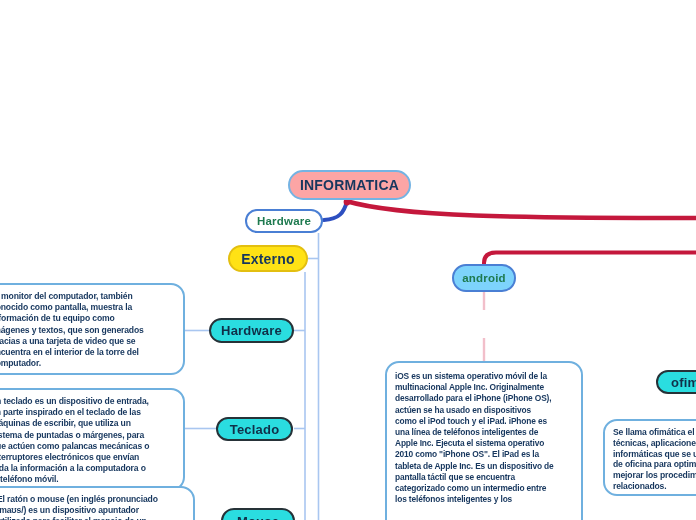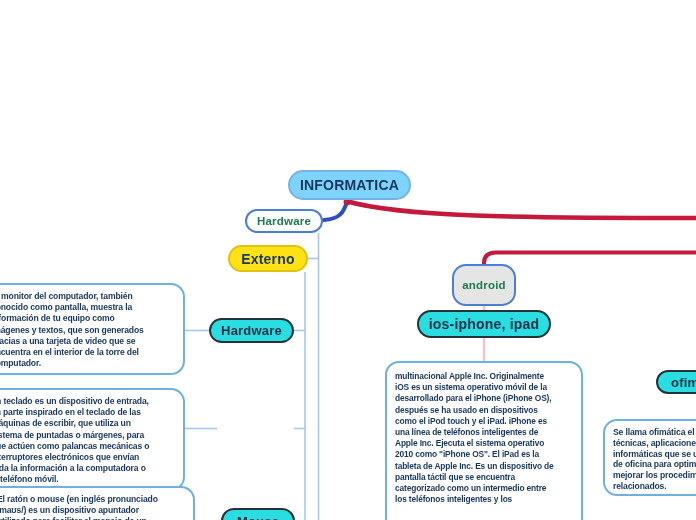--- a/index.html
+++ b/index.html
@@ -6,27 +6,27 @@
   #canvas{
     position:relative;width:696px;height:520px;overflow:hidden;background:#ffffff;
     font-family:"Liberation Sans","DejaVu Sans",sans-serif;
   }
   #wires{position:absolute;left:0;top:0;width:696px;height:520px;}
   .pill{
     position:absolute;display:flex;align-items:center;justify-content:center;
     font-weight:bold;box-sizing:border-box;border-radius:14px;letter-spacing:.2px;
     white-space:nowrap;
   }
-  .n-root    {left:288px;top:170px;width:123px;height:30px;background:#7dd3fc;border:2px solid #74b3e3;color:#17375e;font-size:14px;border-radius:16px;}
+  .n-root    {left:288px;top:170px;width:123px;height:30px;background:#fca5a5;border:2px solid #74b3e3;color:#17375e;font-size:14px;border-radius:16px;}
   .n-hardware{left:245px;top:209px;width:78px;height:24px;background:#fff;border:2px solid #4a7fd4;color:#1e7a4f;font-size:11.5px;border-radius:12px;align-items:center;}
   .n-externo {left:228px;top:245px;width:80px;height:27px;background:#ffe215;border:2px solid #e3bf10;color:#17375e;font-size:14px;}
   .n-pantalla{left:209px;top:318px;width:85px;height:25px;background:#2adde0;border:2px solid #263238;color:#103049;font-size:13px;}
   .n-teclado {left:216px;top:417px;width:77px;height:24px;background:#2adde0;border:2px solid #263238;color:#103049;font-size:13px;}
   .n-mouse   {left:221px;top:508px;width:74px;height:26px;background:#2adde0;border:2px solid #263238;color:#103049;font-size:13px;}
-  .n-android {left:452px;top:264px;width:64px;height:42px;background:#e5e5e5;border:2px solid #4a7fd4;color:#1e7a4f;font-size:11.5px;}
+  .n-android {left:452px;top:264px;width:64px;height:28px;background:#7dd3fc;border:2px solid #4a7fd4;color:#1e7a4f;font-size:11.5px;}
   .n-ios     {left:417px;top:310px;width:134px;height:28px;background:#2adde0;border:2px solid #263238;color:#103049;font-size:14px;}
   .n-ofim    {left:656px;top:370px;width:95px;height:24px;background:#2adde0;border:2px solid #263238;color:#103049;font-size:13px;justify-content:flex-start;padding-left:13px;}
   .descbox{
     position:absolute;box-sizing:border-box;background:#fff;border:2px solid #6fb0df;
     border-radius:14px;color:#17375e;font-weight:bold;font-size:8.6px;line-height:11.2px;
     letter-spacing:-0.15px;padding:6px 9px;overflow:hidden;
   }
   .d-pantalla{left:-20px;top:283px;width:205px;height:92px;}
   .d-teclado {left:-20px;top:388px;width:205px;height:103px;}
   .d-mouse   {left:-14px;top:486px;width:209px;height:50px;}
@@ -83,24 +83,24 @@
       <div class="tline">interruptores electrónicos que envían</div>
       <div class="tline">toda la información a la computadora o</div>
       <div class="tline">al teléfono móvil.</div>
     </div>
   <div class="descbox d-mouse">
       <div class="tline">El ratón o mouse (en inglés pronunciado</div>
       <div class="tline">/maʊs/) es un dispositivo apuntador</div>
       <div class="tline">utilizado para facilitar el manejo de un</div>
     </div>
   <div class="descbox d-ios">
+      <div class="tline">iOS es un sistema operativo móvil de la</div>
       <div class="tline">multinacional Apple Inc. Originalmente</div>
-      <div class="tline">iOS es un sistema operativo móvil de la</div>
       <div class="tline">desarrollado para el iPhone (iPhone OS),</div>
-      <div class="tline">después se ha usado en dispositivos</div>
+      <div class="tline">actúen se ha usado en dispositivos</div>
       <div class="tline">como el iPod touch y el iPad.      iPhone es</div>
       <div class="tline">una línea de teléfonos inteligentes de</div>
       <div class="tline">Apple Inc. Ejecuta el sistema operativo</div>
       <div class="tline">2010 como "iPhone OS".      El iPad es la</div>
       <div class="tline">tableta de Apple Inc. Es un dispositivo de</div>
       <div class="tline">pantalla táctil que se encuentra</div>
       <div class="tline">categorizado como un intermedio entre</div>
       <div class="tline">los teléfonos inteligentes y los</div>
     </div>
   <div class="descbox d-ofim">
@@ -117,26 +117,26 @@
   </div>
   <div class="pill n-hardware">
     <span>Hardware</span>
   </div>
   <div class="pill n-externo">
     <span>Externo</span>
   </div>
   <div class="pill n-pantalla">
     <span>Hardware</span>
   </div>
+  <div class="pill n-teclado">
+    <span>Teclado</span>
+  </div>
   <div class="pill n-mouse">
     <span>Mouse</span>
   </div>
   <div class="pill n-android">
     <span>android</span>
-  </div>
-  <div class="pill n-ios">
-    <span>ios-iphone, ipad</span>
   </div>
   <div class="pill n-ofim">
     <span>ofimática</span>
   </div>
 
 </div>
 
 </body></html>

